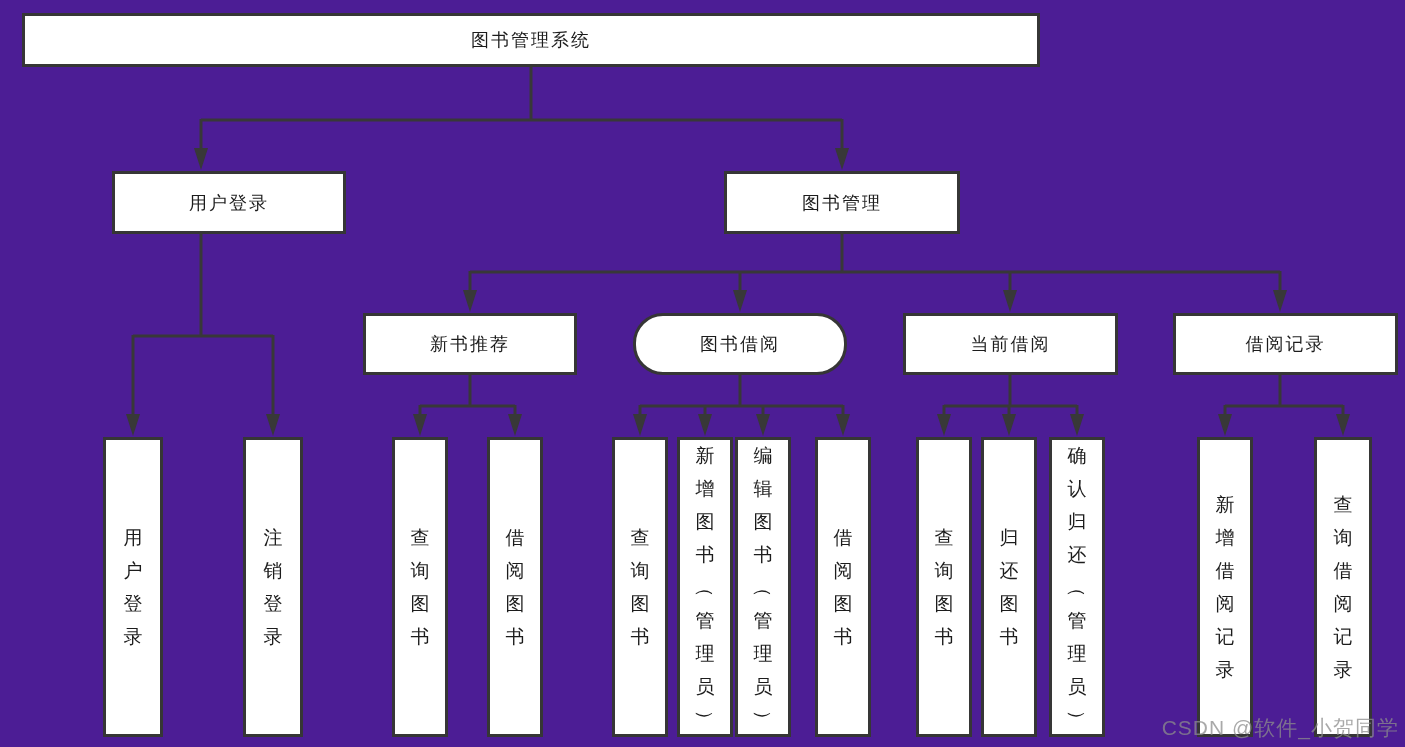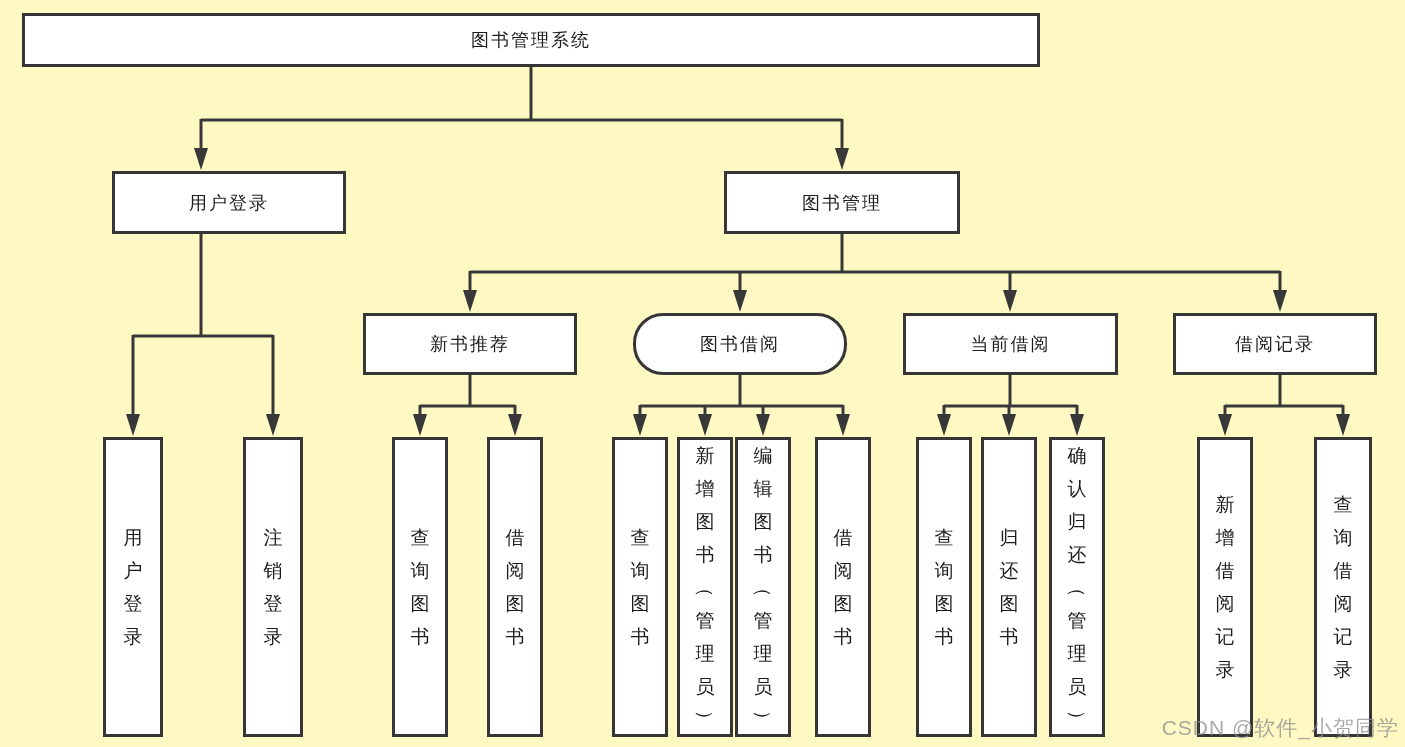--- a/index.html
+++ b/index.html
@@ -1,19 +1,19 @@
 <!DOCTYPE html>
 <html><head>
 <meta charset="utf-8">
 <style>
   html,body{margin:0;padding:0;background:#ffffff;}
   .canvas{
     position:relative;
     width:1405px;height:747px;
-    background:#fef9c3;
+    background:#4c1d95;
     font-family:"Liberation Sans","DejaVu Sans",sans-serif;
     overflow:hidden;
   }
   .connectors{position:absolute;left:0;top:0;z-index:1;}
   .box{
     position:absolute;
     box-sizing:border-box;
     background:#ffffff;
     border:3px solid #363636;
     display:flex;align-items:center;justify-content:center;
@@ -122,21 +122,21 @@
 
   <div class="box" style="left:363px;top:313px;width:214px;height:62px;">
     <span class="hlabel">新书推荐</span>
   </div>
   <div class="box" style="left:633px;top:313px;width:214px;height:62px;border-radius:30px;">
     <span class="hlabel">图书借阅</span>
   </div>
   <div class="box" style="left:903px;top:313px;width:215px;height:62px;text-align:center;">
     <span class="hlabel">当前借阅</span>
   </div>
-  <div class="box" style="left:1173px;top:313px;width:204px;height:62px;">
+  <div class="box" style="left:1173px;top:313px;width:225px;height:62px;">
     <span class="hlabel">借阅记录</span>
   </div>
 
   <div class="box vbox" style="left:103px;top:437px;width:60px;height:300px;">
     <div class="vlabel">
         <div class="vchar">用</div>
         <div class="vchar">户</div>
         <div class="vchar">登</div>
         <div class="vchar">录</div>
       </div>

